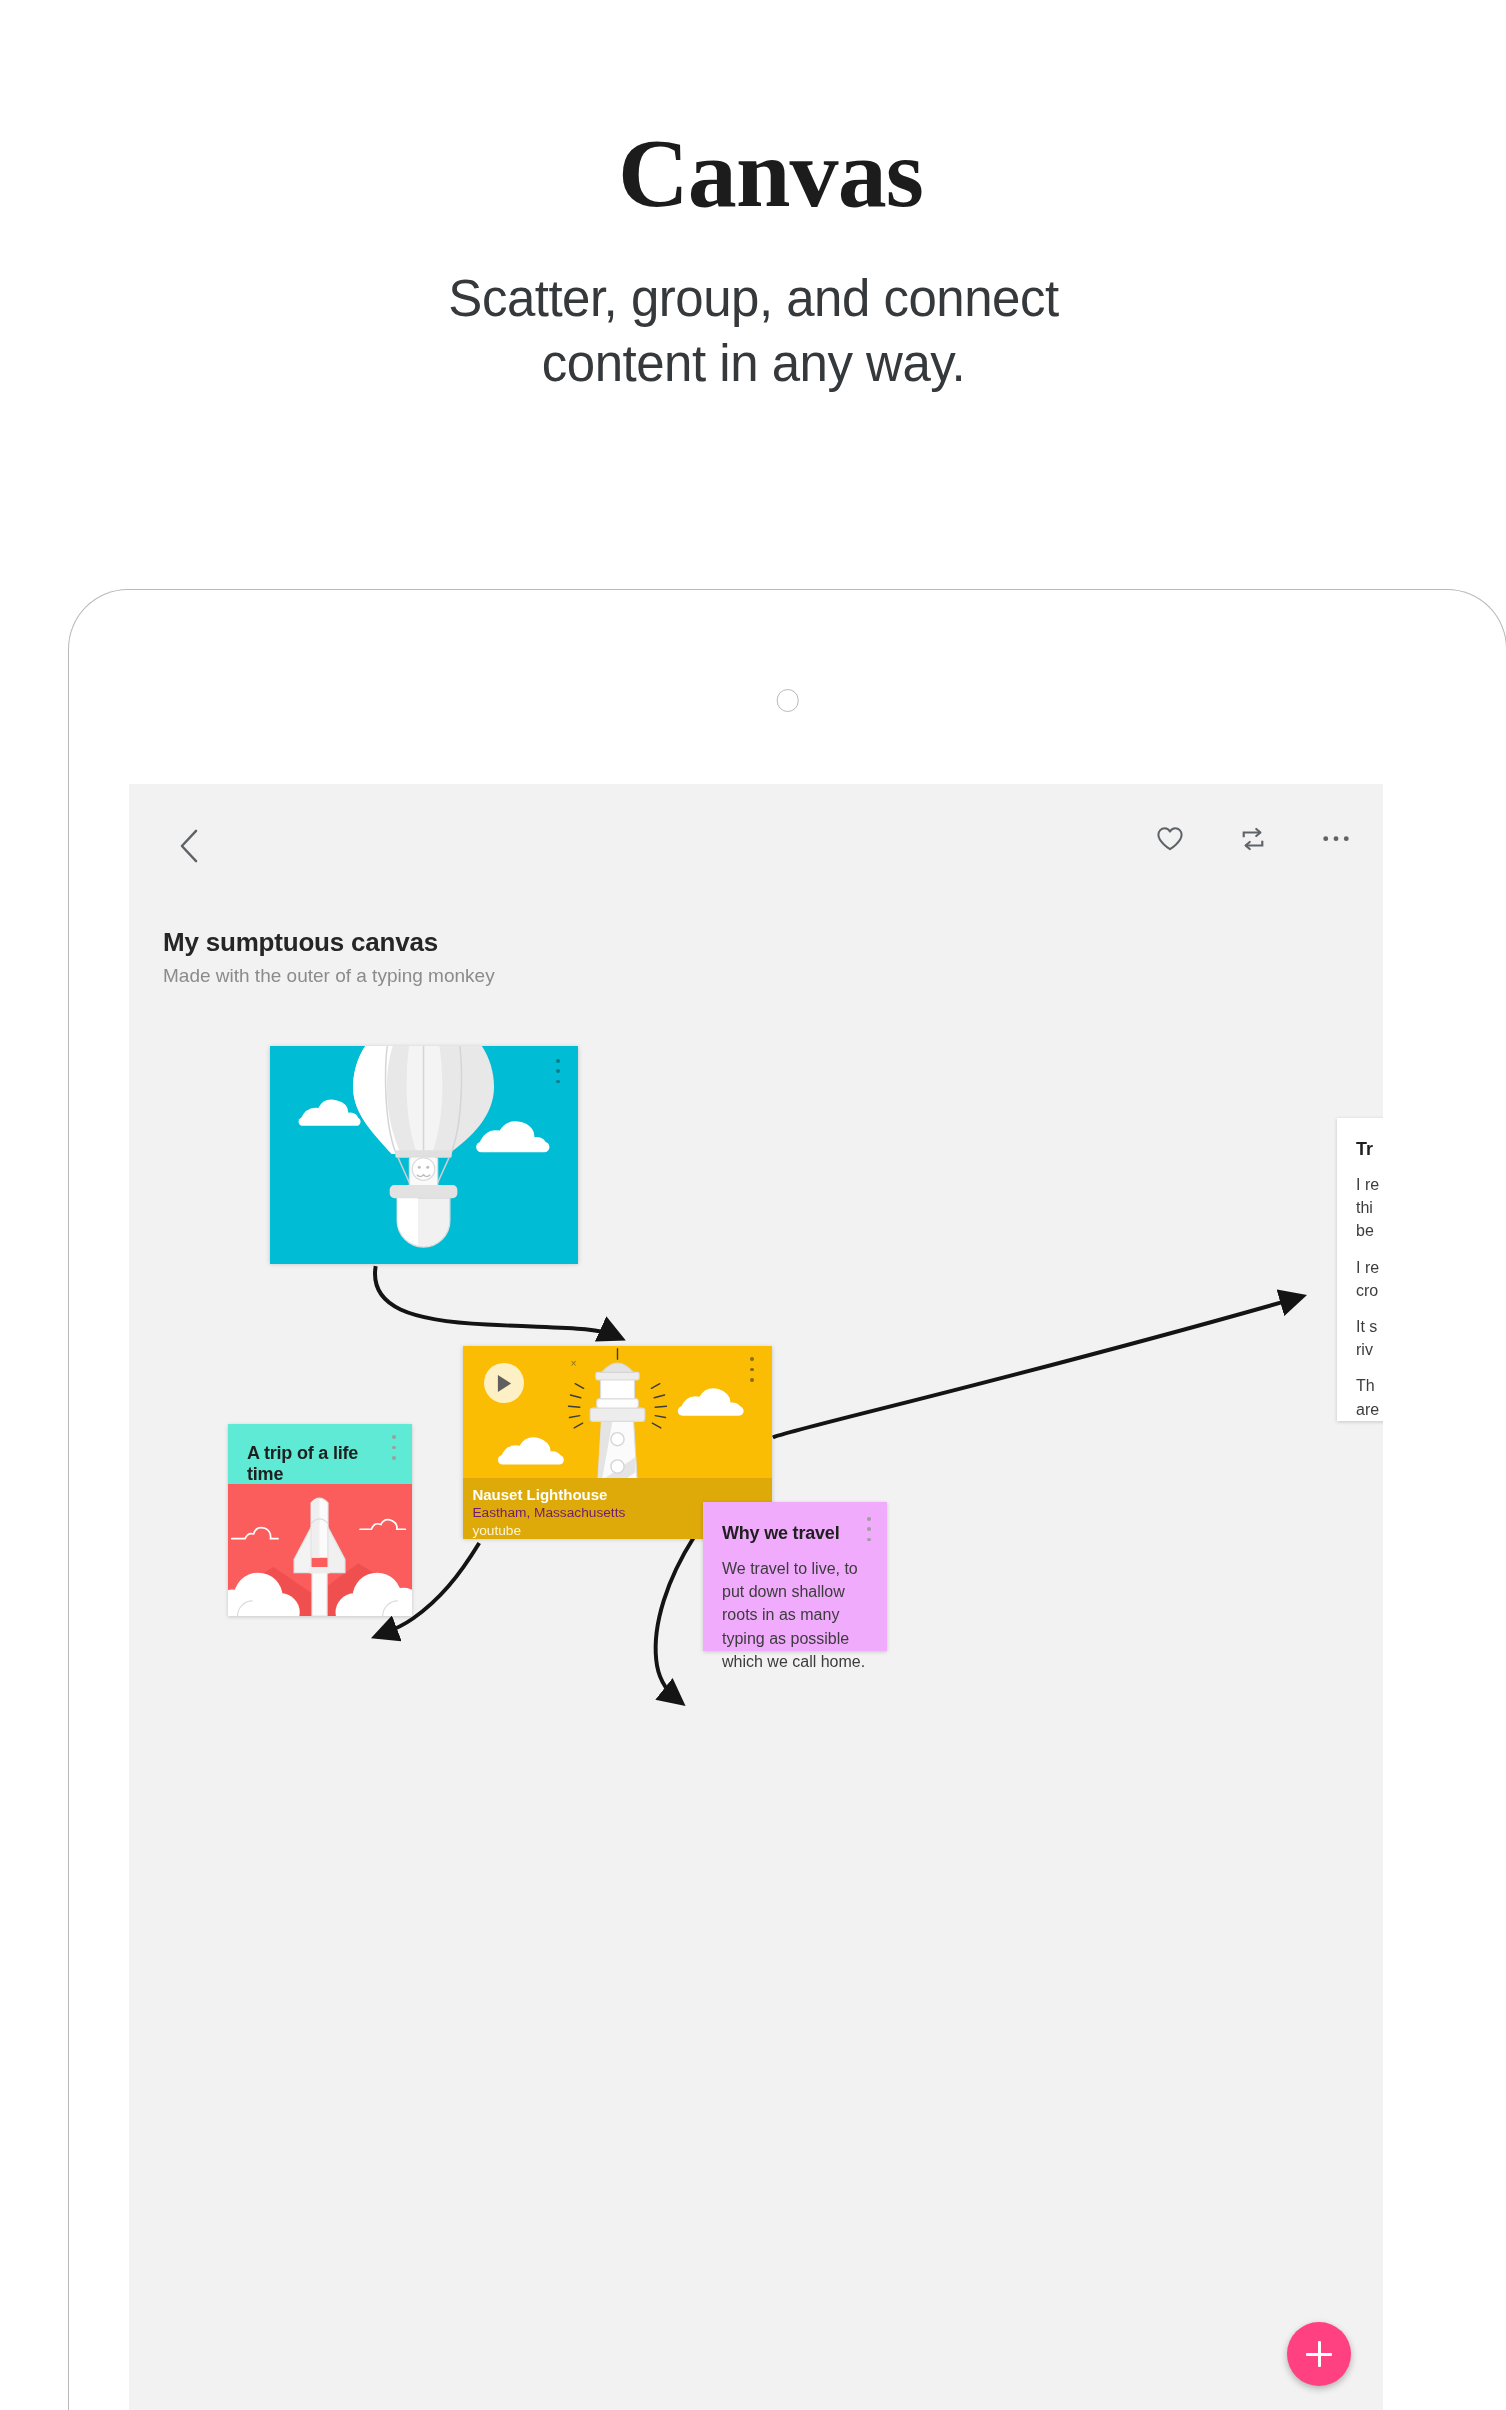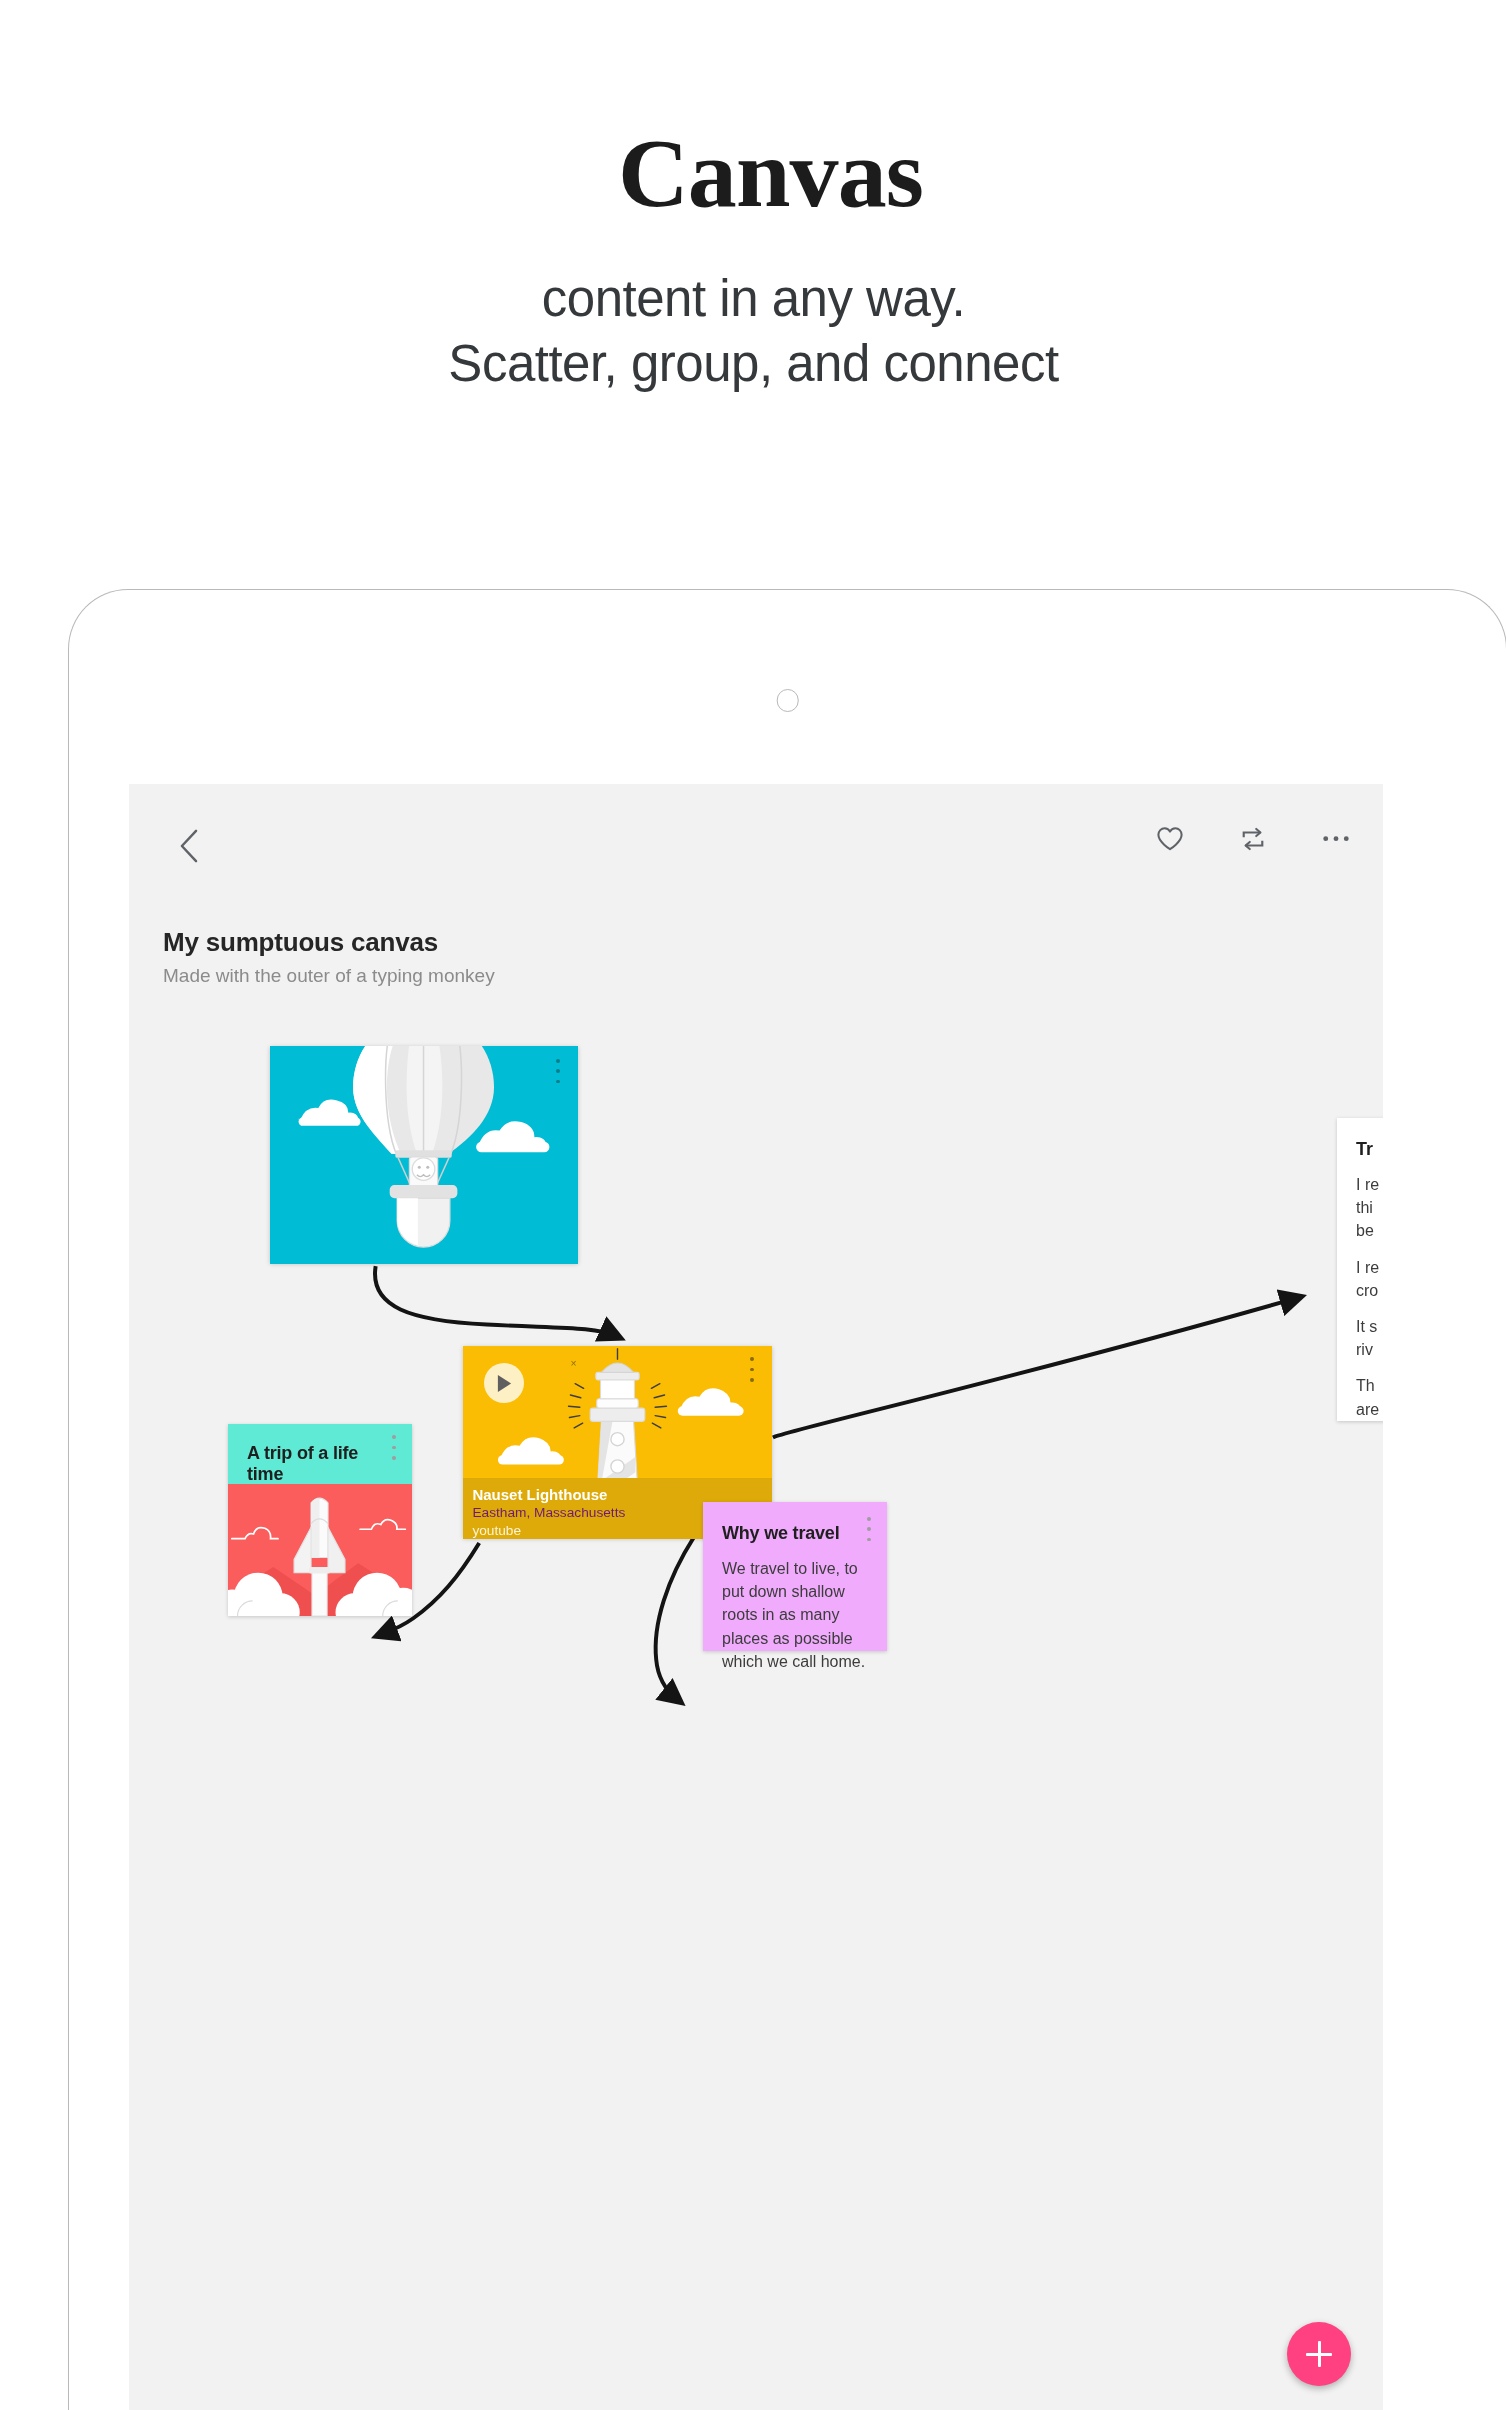--- a/index.html
+++ b/index.html
@@ -144,22 +144,22 @@
   .fab-plus::before { left: 0; top: 11.8px; width: 26px; height: 3.3px; }
   .fab-plus::after  { top: 0; left: 11.8px; height: 26px; width: 3.3px; }
 </style>
 </head>
 <body>
 
 <div class="page">
 
   <div class="promo-title">Canvas</div>
   <div class="promo-sub">
+    <div>Scatter, group, and connect</div>
     <div>content in any way.</div>
-    <div>Scatter, group, and connect</div>
   </div>
 
   <div class="device">
     <div class="camera"></div>
 
     <div class="screen">
 
       <div class="toolbar">
         <div class="back-btn">
           <svg width="21" height="34" viewBox="0 0 22 36">
@@ -358,21 +358,21 @@
               <g fill="none" stroke="#dadada" stroke-width="1.2">
                 <path d="M10,140 a16,16 0 0 1 16,-16"></path>
                 <path d="M164,140 a16,16 0 0 1 16,-16"></path>
               </g>
             </svg>
           </div>
         </div>
 
         <div class="card card-why">
           <div class="why-title">Why we travel</div>
-          <div class="why-body">We travel to live, to put down shallow roots in as many places as possible which we call home.</div>
+          <div class="why-body">We travel to live, to put down shallow roots in as many typing as possible which we call home.</div>
           <div class="dots-v" style="right:9.4px; top:15px;">
             <i style="background:#9e9e9e"></i>
               <i style="background:#9e9e9e"></i>
               <i style="background:#9e9e9e"></i>
           </div>
         </div>
 
         <div class="card card-travel">
           <div class="tv-title">Tr</div>
           <div class="tv-p">

